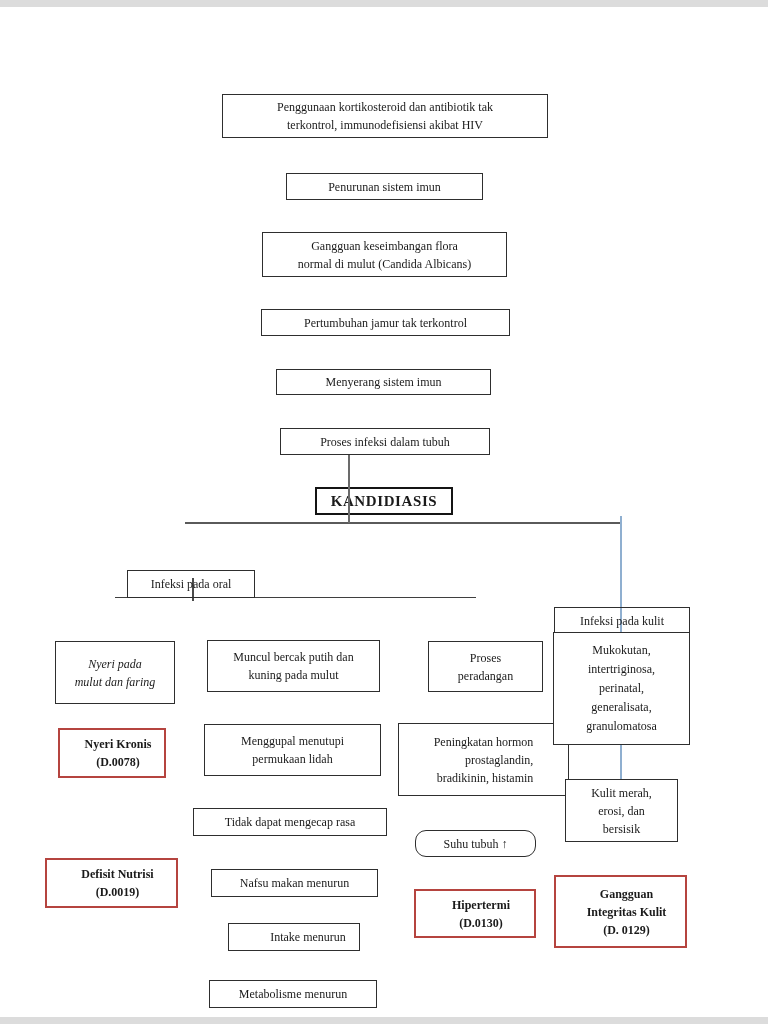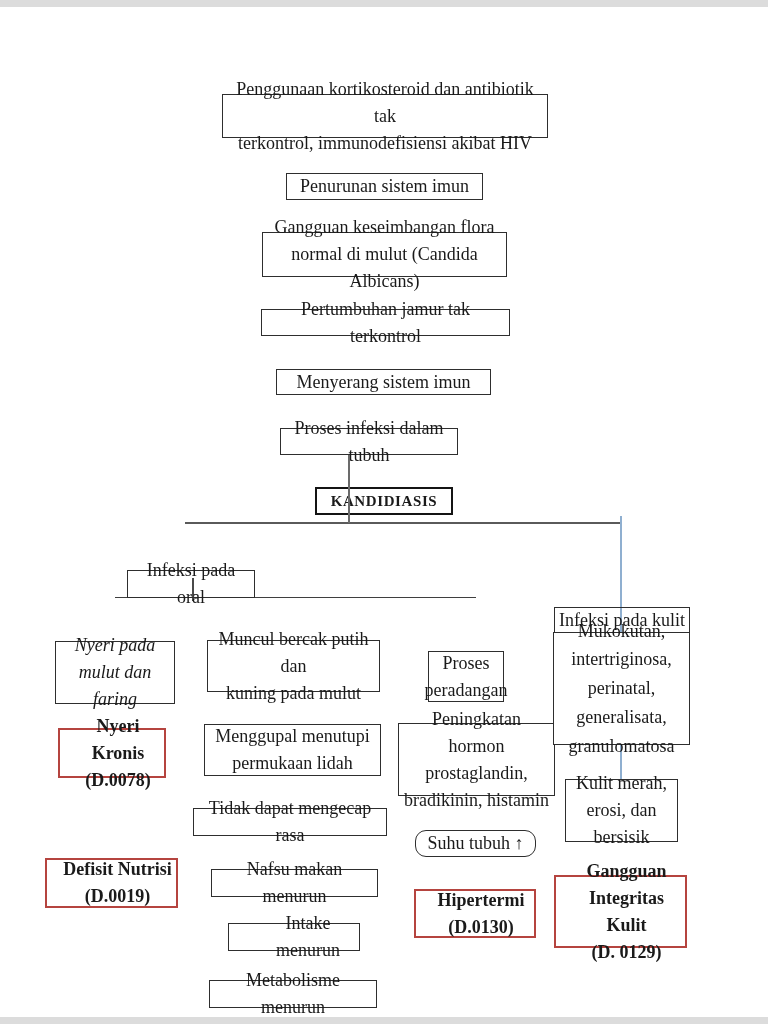--- a/index.html
+++ b/index.html
@@ -8,51 +8,51 @@
     font-family:"Liberation Serif", serif;color:#1a1a1a;overflow:hidden;
   }
   .page-strip{position:absolute;left:0;width:768px;height:7px;background:#dcdcdc;z-index:0;}
   .strip-top{top:0;}
   .strip-bottom{top:1017px;}
 
   .node{
     position:absolute;box-sizing:border-box;
     border:1.5px solid #2e2e2e;background:#ffffff;
     display:flex;align-items:center;justify-content:center;
-    text-align:center;font-size:18px;line-height:1.5;
+    text-align:center;font-size:12px;line-height:1.5;
     white-space:pre-line;z-index:2;padding:1px 4px;
   }
   .title-box{border:2.2px solid #141414;font-weight:700;font-size:15px;letter-spacing:.6px;background:transparent;}
   .red-box{border:2.5px solid #b5443f;font-weight:700;padding-left:16px;}
   .transparent{background:transparent;}
 
   .connector{position:absolute;z-index:1;}
   .center-vline{left:348px;top:455px;width:1.5px;height:68px;background:#6b6b6b;z-index:5;}
   .main-hline{left:185px;top:522px;width:437px;height:1.5px;background:#5a5a5a;}
   .blue-vline{left:619.5px;top:516px;width:2px;height:263px;background:#8fafd0;}
   .oral-hline{left:115px;top:596.5px;width:361px;height:1.5px;background:#3f3f3f;}
   .oral-stub-vline{left:192px;top:578px;width:1.5px;height:23px;background:#4a4a4a;}
 
   
   .n-cause{left:222px;top:94px;width:326px;height:44px;}
   .n-immune{left:286px;top:173px;width:197px;height:27px;}
   .n-flora{left:262px;top:232px;width:245px;height:45px;}
   .n-fungal{left:261px;top:309px;width:249px;height:27px;}
   .n-attack{left:276px;top:369px;width:215px;height:26px;text-align:center;}
-  .n-infection{left:280px;top:428px;width:178px;height:27px;}
+  .n-infection{left:280px;top:428px;width:210px;height:27px;}
   .n-kandidiasis{left:315px;top:487px;width:138px;height:28px;}
   .n-oral{left:127px;top:570px;width:128px;height:28px;}
   .n-skin{left:554px;top:571px;width:136px;height:27px;margin-top:36px;}
   .n-nyeri-pada{left:55px;top:641px;width:120px;height:63px;font-style:italic;}
   .n-muncul{left:207px;top:640px;width:173px;height:52px;}
-  .n-peradangan{left:428px;top:641px;width:76px;height:51px;margin-top:10px;}
+  .n-peradangan{left:428px;top:641px;width:115px;height:51px;}
   .n-mukokutan{left:553px;top:632px;width:137px;height:113px;line-height:1.6;}
   .n-nyeri-kronis{left:58px;top:728px;width:108px;height:50px;}
   .n-menggupal{left:204px;top:724px;width:177px;height:52px;}
-  .n-peningkatan{left:398px;top:723px;width:157px;height:73px;}
+  .n-peningkatan{left:398px;top:723px;width:171px;height:73px;text-align:right;}
   .n-tidak-dapat{left:193px;top:808px;width:194px;height:28px;}
   .n-suhu{left:415px;top:830px;width:121px;height:27px;border-radius:11px;}
   .n-kulit-merah{left:565px;top:779px;width:113px;height:63px;}
   .n-defisit{left:45px;top:858px;width:133px;height:50px;}
   .n-nafsu{left:211px;top:869px;width:167px;height:28px;}
   .n-hipertermi{left:414px;top:889px;width:122px;height:49px;}
   .n-gangguan{left:554px;top:875px;width:133px;height:73px;}
   .n-intake{left:228px;top:923px;width:132px;height:28px;padding-left:32px;}
   .n-metabolisme{left:209px;top:980px;width:168px;height:28px;}
 </style>

